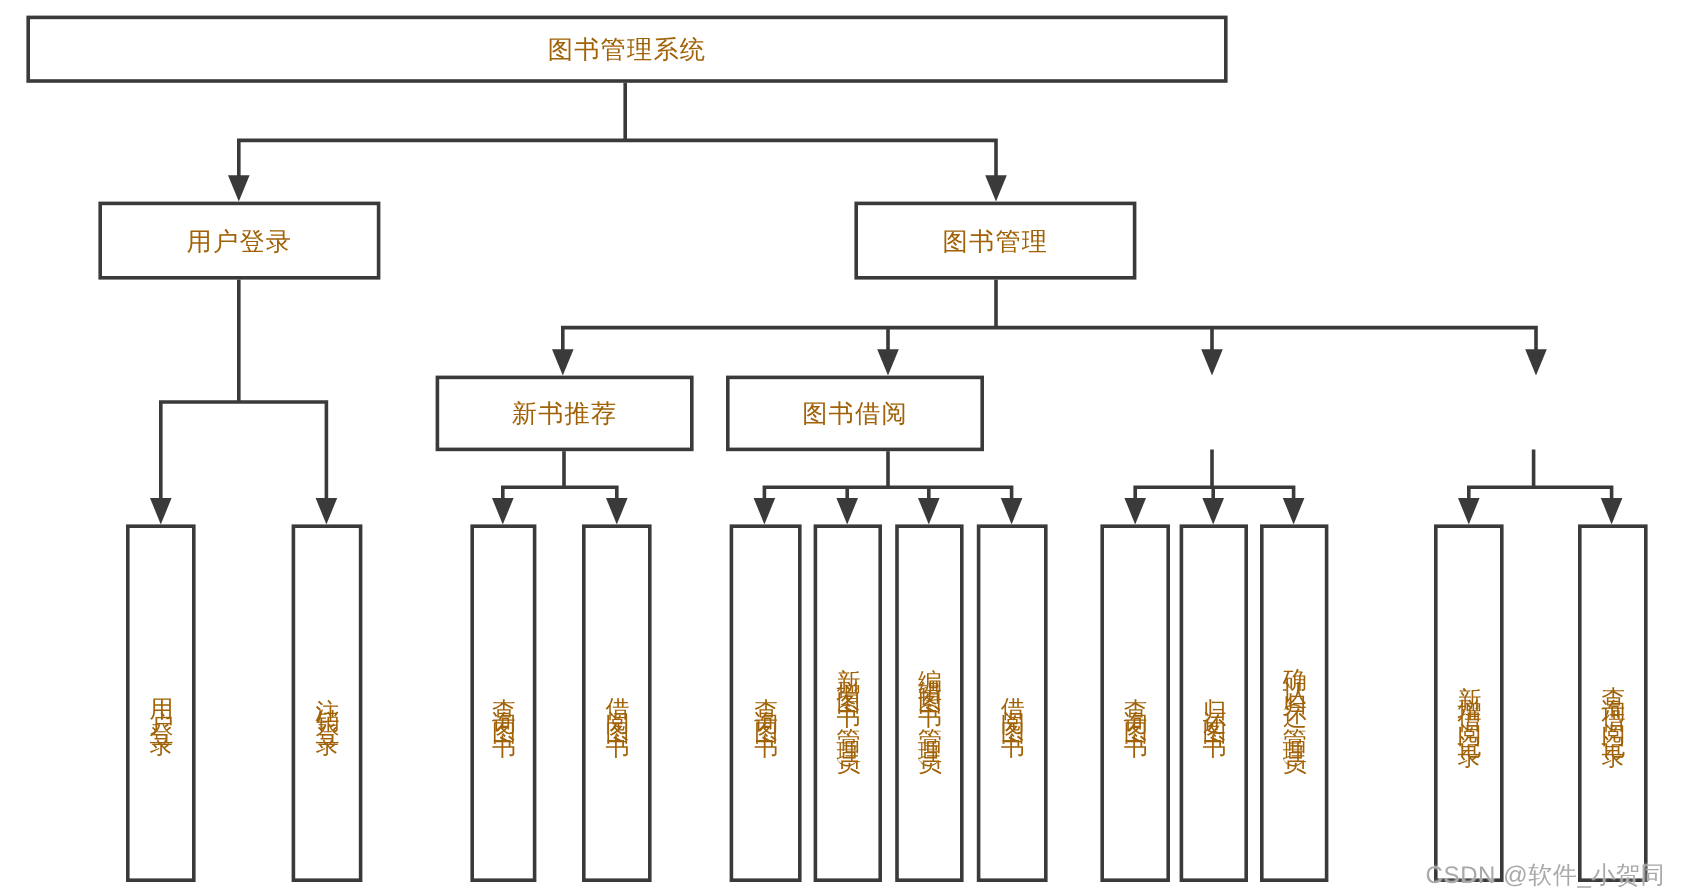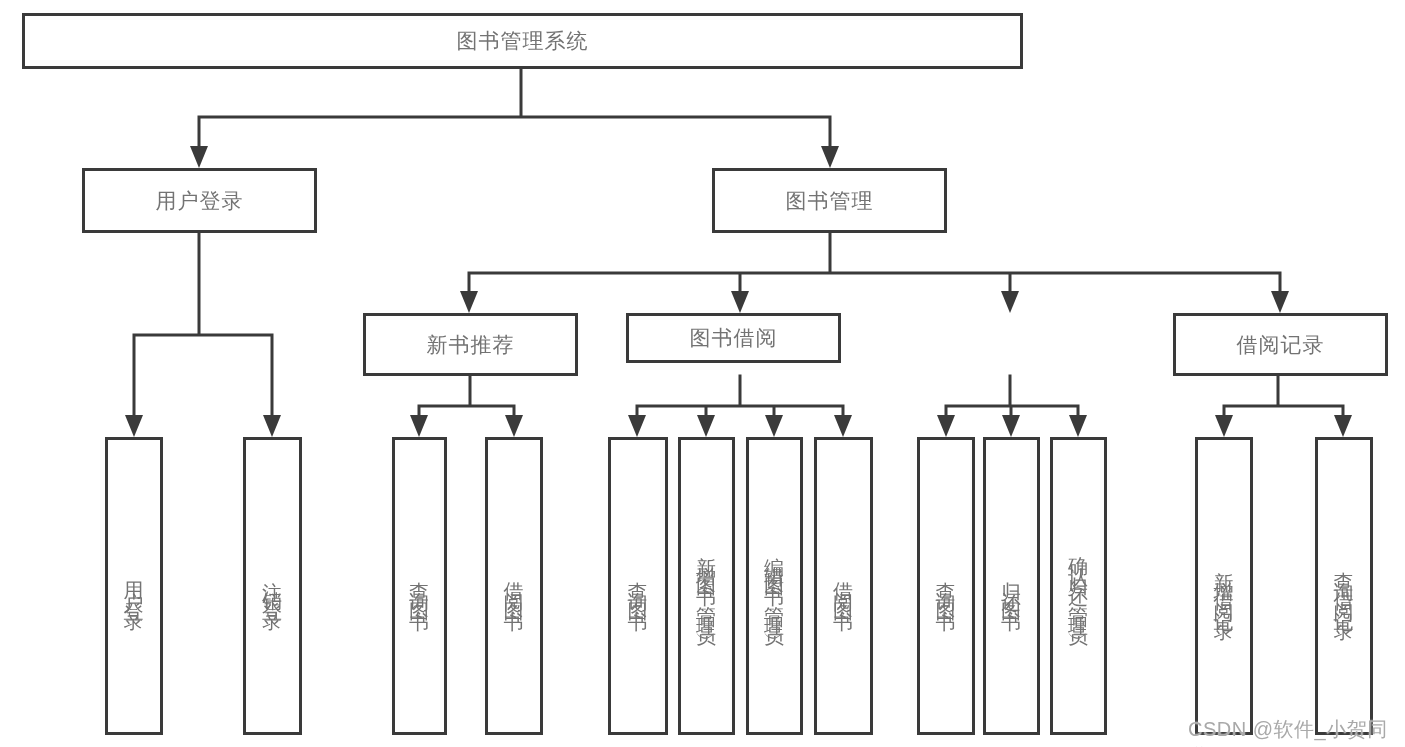--- a/index.html
+++ b/index.html
@@ -18,21 +18,21 @@
     height: 747px;
   }
   .box {
     position: absolute;
     box-sizing: border-box;
     border: 3px solid #3a3a3a;
     background: #ffffff;
     display: flex;
     align-items: center;
     justify-content: center;
-    color: #737373;
+    color: #a16207;
     font-size: 21px;
     letter-spacing: 1px;
     white-space: nowrap;
   }
   .leaf {
     writing-mode: vertical-rl;
     text-orientation: mixed;
     font-size: 20px;
     letter-spacing: 10px;
     line-height: 1;
@@ -46,21 +46,21 @@
     color: #a9a9a9;
     letter-spacing: 0.5px;
     text-shadow: 0 0 2px #ffffff;
   }
 
   
   #node-root              { left: 22px;   top: 13px;  width: 1001px; height: 56px; }
   #node-user-login        { left: 82px;   top: 168px; width: 235px;  height: 65px; }
   #node-book-management   { left: 712px;  top: 168px; width: 235px;  height: 65px; }
   #node-new-book-recommend{ left: 363px;  top: 313px; width: 215px;  height: 63px; }
-  #node-book-borrow       { left: 626px;  top: 313px; width: 215px;  height: 50px; }
+  #node-book-borrow       { left: 605px;  top: 313px; width: 215px;  height: 63px; }
   #node-current-borrow    { left: 903px;  top: 313px; width: 215px;  height: 63px; }
   #node-borrow-records    { left: 1173px; top: 313px; width: 215px;  height: 63px; }
 
   .leaf { top: 437px; height: 298px; }
   #leaf-user-login          { left: 105px;  width: 58px; }
   #leaf-logout              { left: 243px;  width: 59px; }
   #leaf-query-books-1       { left: 392px;  width: 55px; }
   #leaf-borrow-books-1      { left: 485px;  width: 58px; }
   #leaf-query-books-2       { left: 608px;  width: 60px; }
   #leaf-add-book-admin      { left: 678px;  width: 57px; }
@@ -117,21 +117,20 @@
     </g>
   </svg>
 
   <div class="box" id="node-root">图书管理系统</div>
 
   <div class="box" id="node-user-login">用户登录</div>
   <div class="box" id="node-book-management">图书管理</div>
 
   <div class="box" id="node-new-book-recommend">新书推荐</div>
   <div class="box" id="node-book-borrow">图书借阅</div>
-  <div class="box" id="node-borrow-records">借阅记录</div>
 
   <div class="box leaf" id="leaf-user-login">用户登录</div>
   <div class="box leaf" id="leaf-logout">注销登录</div>
 
   <div class="box leaf" id="leaf-query-books-1">查询图书</div>
   <div class="box leaf" id="leaf-borrow-books-1">借阅图书</div>
 
   <div class="box leaf" id="leaf-query-books-2">查询图书</div>
   <div class="box leaf" id="leaf-add-book-admin">新增图书（管理员）</div>
   <div class="box leaf" id="leaf-edit-book-admin">编辑图书（管理员）</div>

